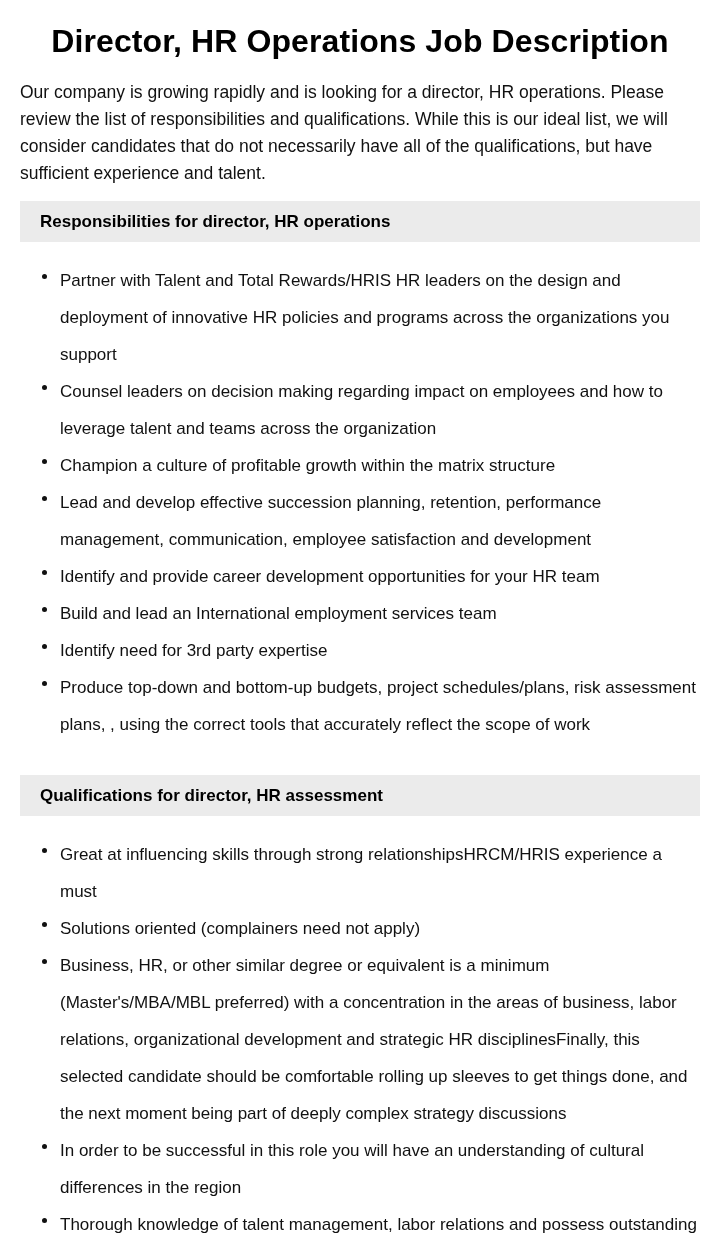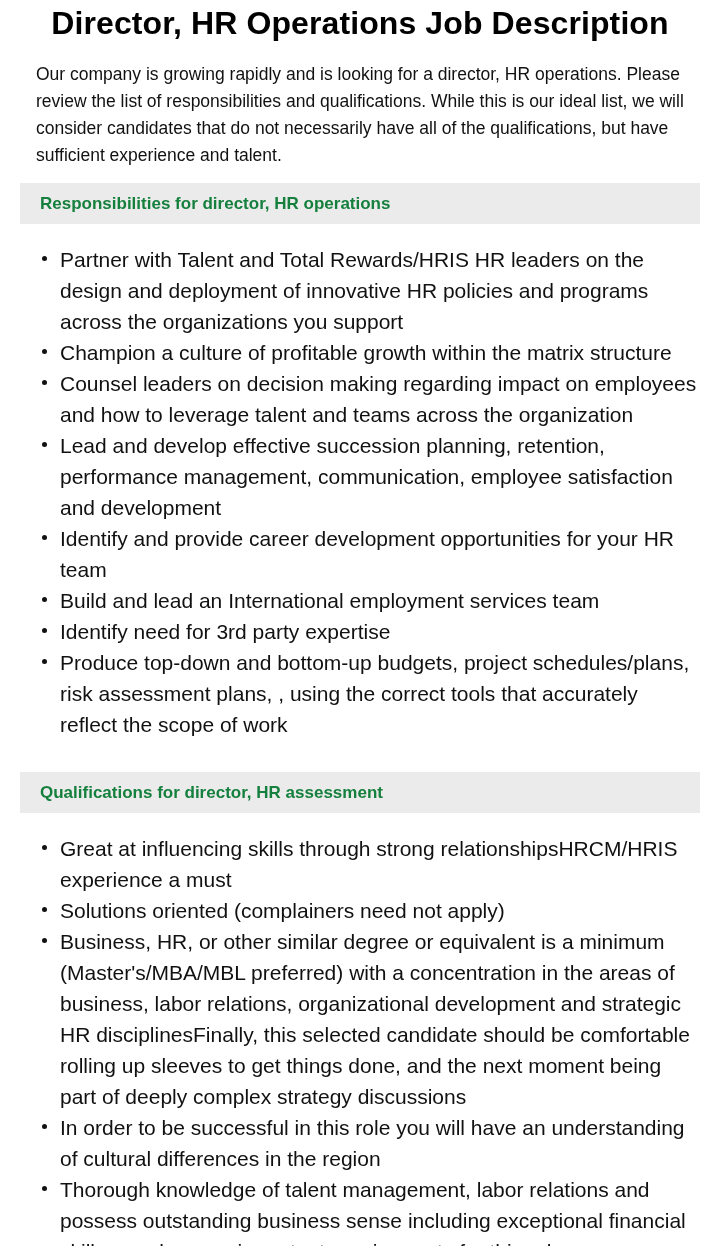--- a/index.html
+++ b/index.html
@@ -6,54 +6,54 @@
     body {
       width: 720px;
       height: 1246px;
       overflow: hidden;
       font-family: "Liberation Sans", "DejaVu Sans", sans-serif;
       color: #111111;
     }
     .page { padding: 0 20px 0 20px; }
     h1 {
       margin: 0;
-      padding-top: 2px;
+      padding-top: 20px;
       height: 44px;
       line-height: 42px;
       font-size: 32px;
       font-weight: 700;
       text-align: center;
       color: #000000;
       letter-spacing: 0.1px;
     }
     .intro {
-      margin: 15px 0 0 16px;
+      margin: 15px 0 0 0;
       font-size: 17.5px;
       line-height: 27px;
       color: #111111;
     }
     .section-header {
       margin-top: 14px;
       background: #ebebeb;
       height: 41px;
       line-height: 41px;
       padding: 0 20px;
       font-size: 17px;
       font-weight: 700;
-      color: #15803d;
+      color: #000000;
     }
     ul.items {
       margin: 20px 0 0 0;
       padding: 0 0 0 40px;
       list-style: none;
     }
     ul.items li {
       position: relative;
-      font-size: 21px;
-      line-height: 31px;
+      font-size: 17px;
+      line-height: 37px;
       color: #111111;
     }
     ul.items li::before {
       content: "";
       position: absolute;
       left: -18px;
       top: 12px;
       width: 5px;
       height: 5px;
       border-radius: 50%;
@@ -64,22 +64,22 @@
 </head>
 <body>
 
 <div class="page">
   <h1>Director, HR Operations Job Description</h1>
   <p class="intro">Our company is growing rapidly and is looking for a director, HR operations. Please review the list of responsibilities and qualifications. While this is our ideal list, we will consider candidates that do not necessarily have all of the qualifications, but have sufficient experience and talent.</p>
 
   <div class="section-header">Responsibilities for director, HR operations</div>
   <ul class="items">
     <li>Partner with Talent and Total Rewards/HRIS HR leaders on the design and deployment of innovative HR policies and programs across the organizations you support</li>
+    <li>Counsel leaders on decision making regarding impact on employees and how to leverage talent and teams across the organization</li>
     <li>Champion a culture of profitable growth within the matrix structure</li>
-    <li>Counsel leaders on decision making regarding impact on employees and how to leverage talent and teams across the organization</li>
     <li>Lead and develop effective succession planning, retention, performance management, communication, employee satisfaction and development</li>
     <li>Identify and provide career development opportunities for your HR team</li>
     <li>Build and lead an International employment services team</li>
     <li>Identify need for 3rd party expertise</li>
     <li>Produce top-down and bottom-up budgets, project schedules/plans, risk assessment plans, , using the correct tools that accurately reflect the scope of work</li>
   </ul>
 
   <div class="section-gap"></div>
 
   <div class="section-header">Qualifications for director, HR assessment</div>

